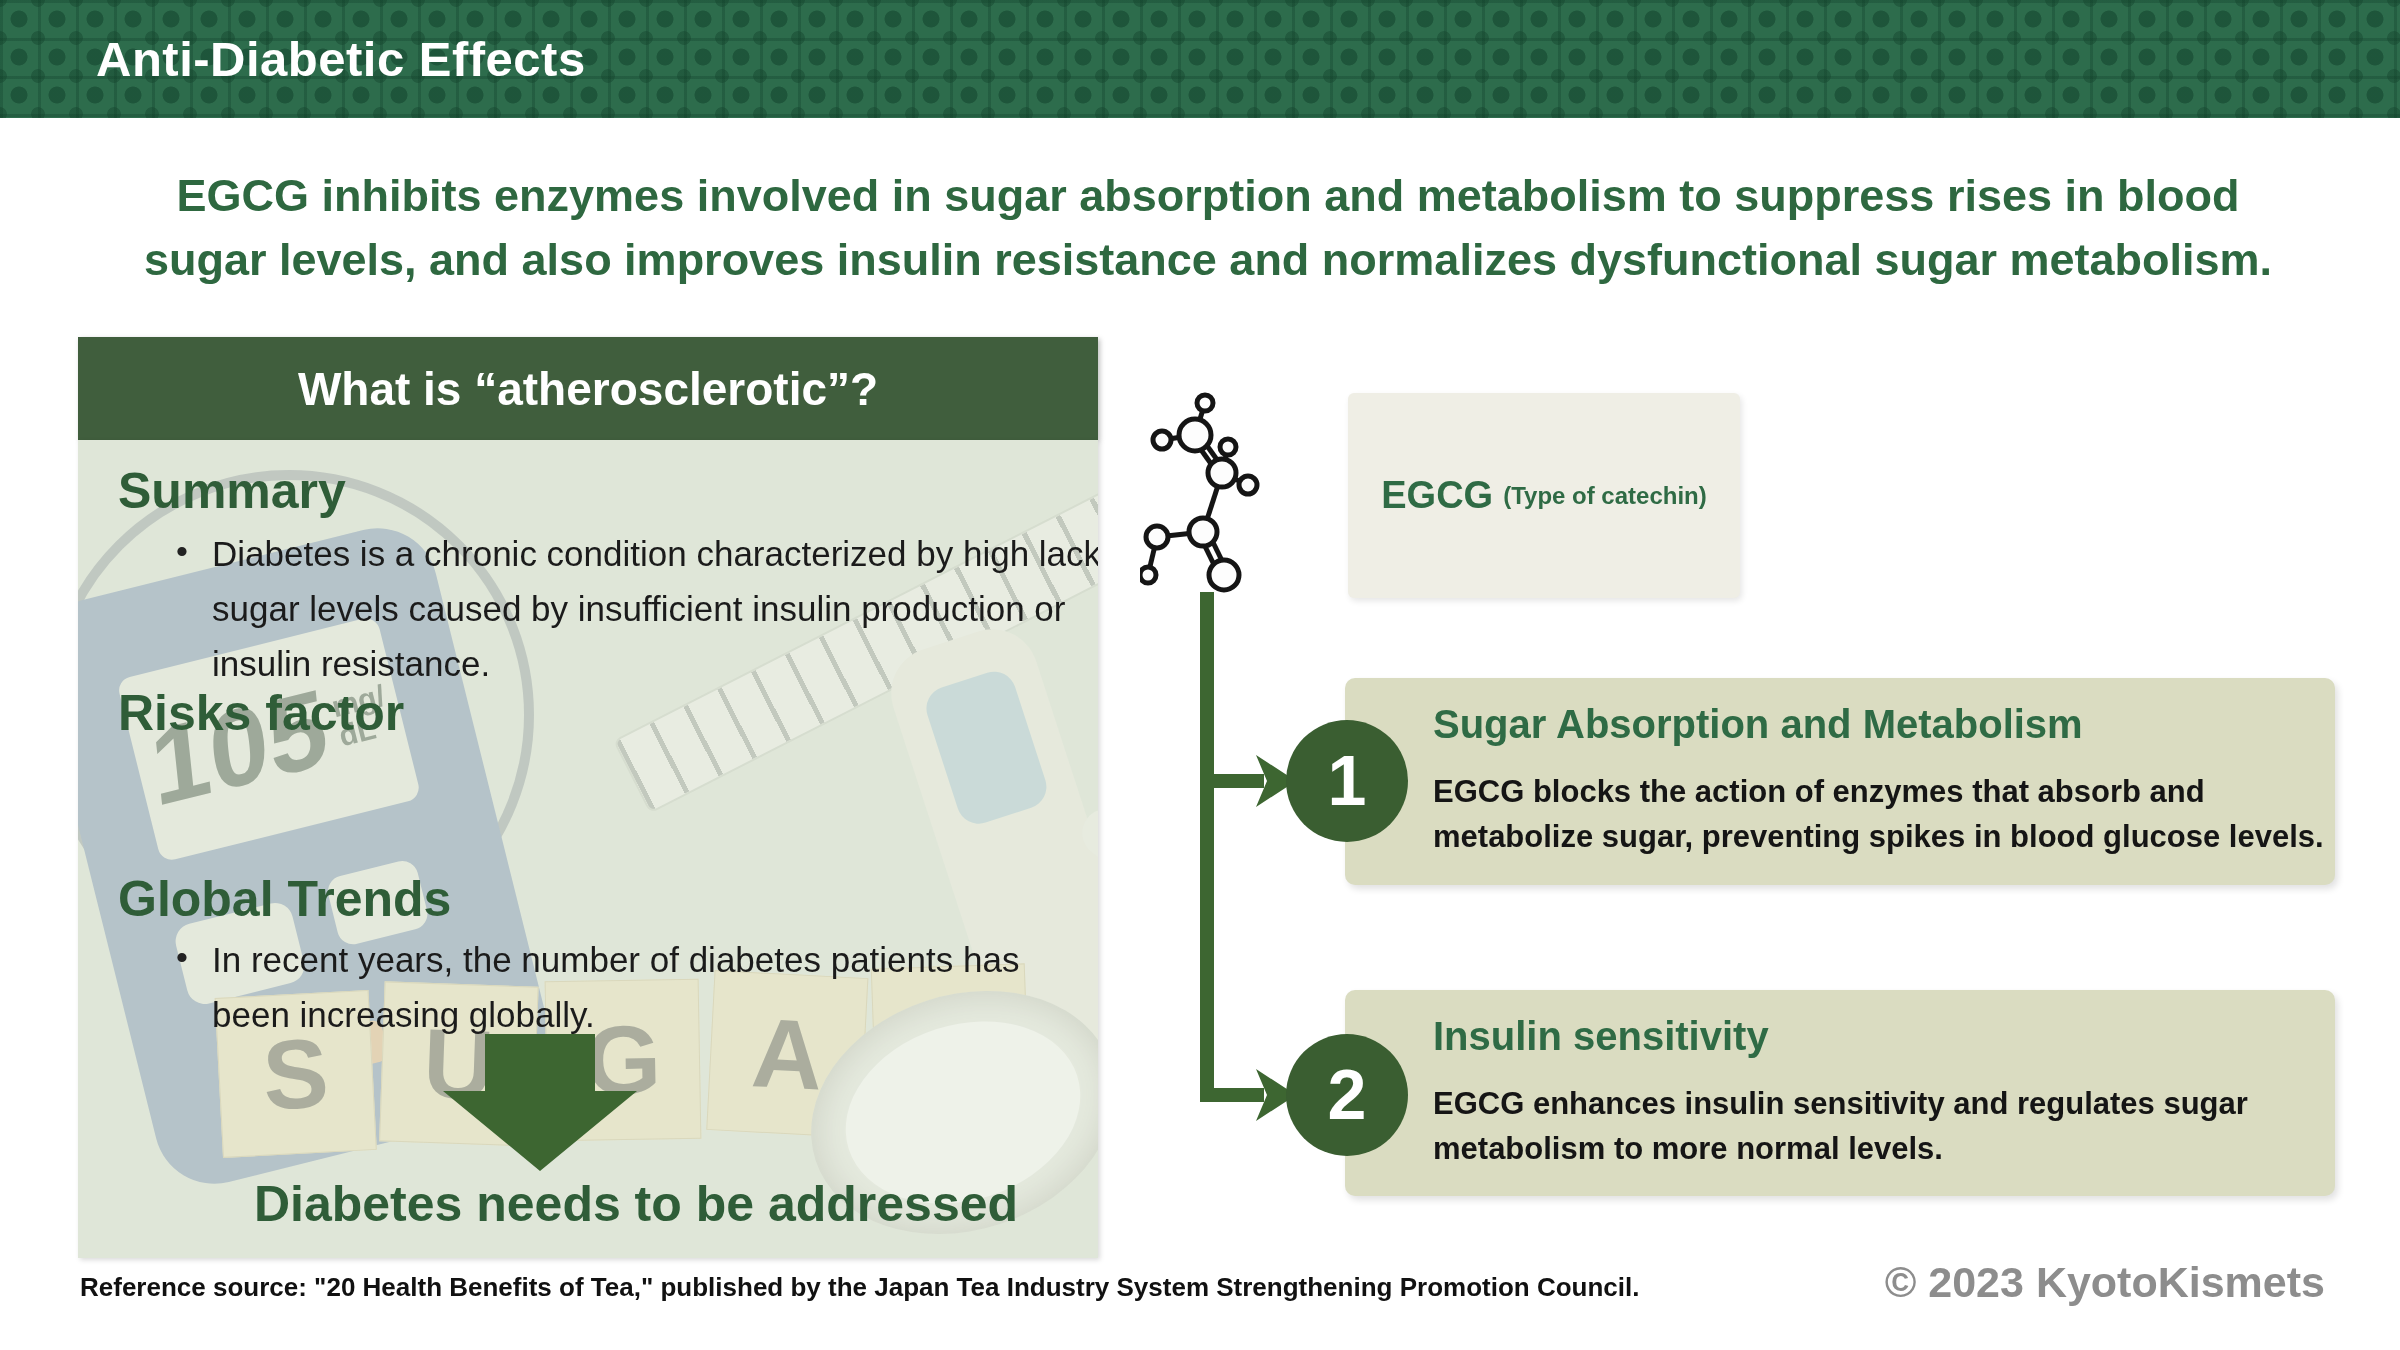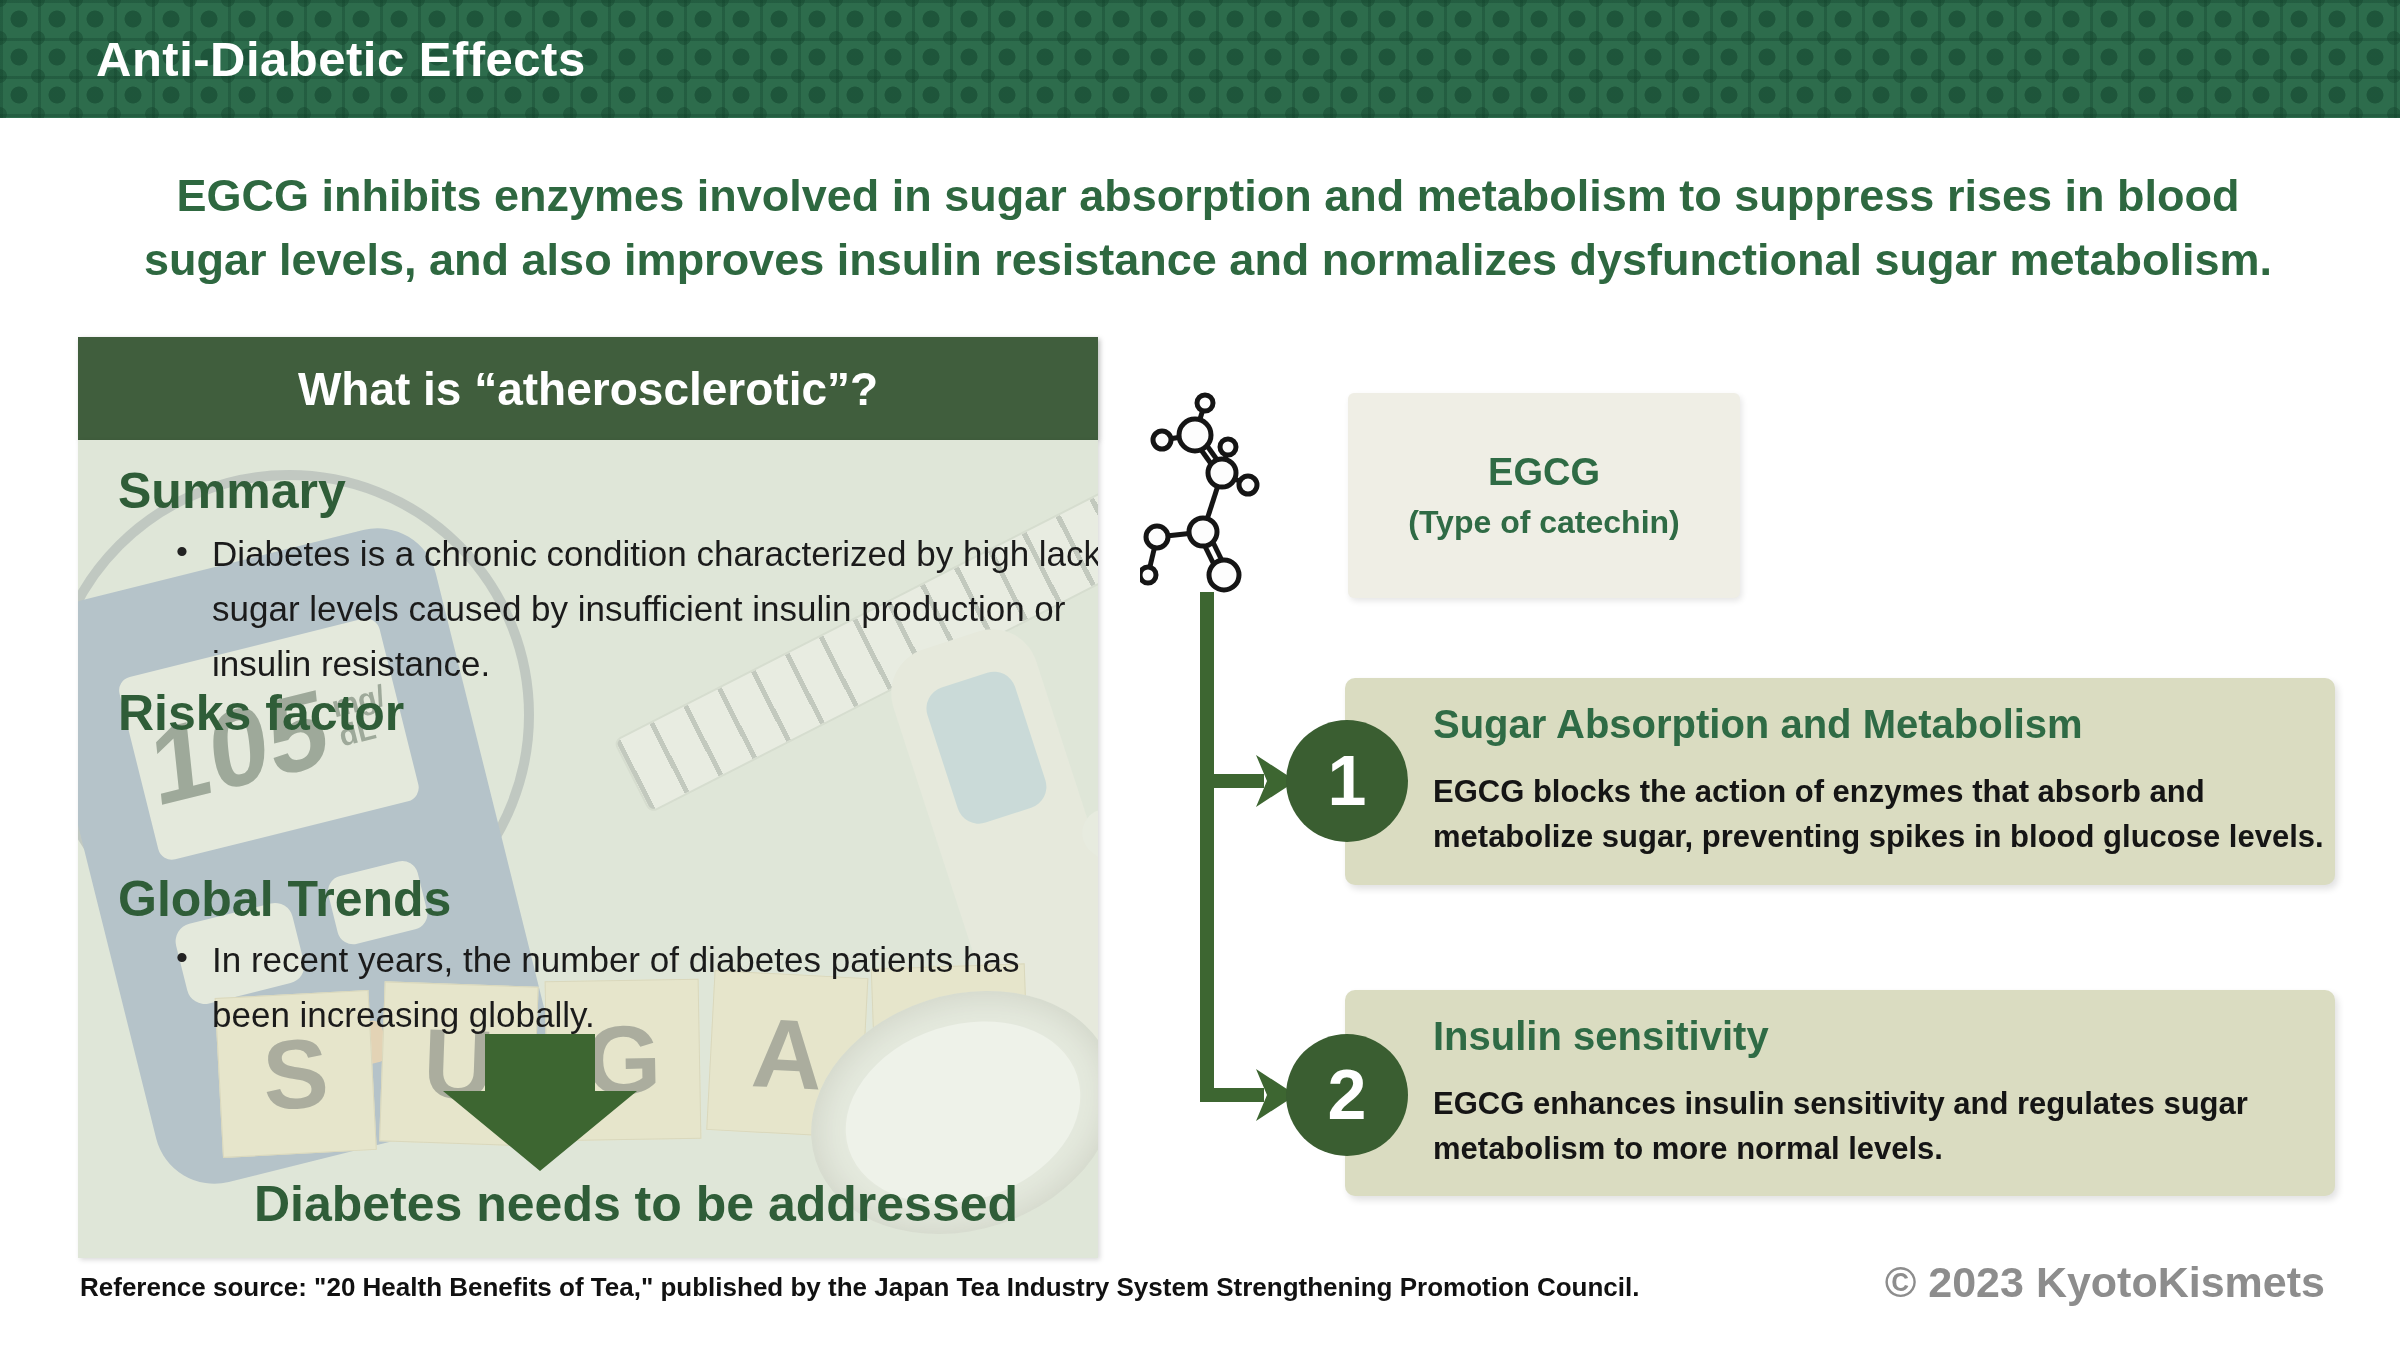--- a/index.html
+++ b/index.html
@@ -71,24 +71,24 @@
   .sec1-h{left:40px;top:22px;}   .sec1-b{left:88px;top:86px;}
   .sec2-h{left:40px;top:244px;}  .sec2-b{left:88px;top:306px;}
   .sec3-h{left:40px;top:430px;}  .sec3-b{left:88px;top:492px;}
   .down-arrow{position:absolute;left:365px;top:594px;z-index:2;}
   .conclusion{position:absolute;left:0;top:735px;width:1020px;z-index:2;text-align:center;
     color:#2f5d38;font-weight:bold;font-size:50px;padding-left:48px;}
 
   
   .molecule{position:absolute;left:1140px;top:385px;}
   .egcg-box{position:absolute;left:1348px;top:393px;width:392px;height:205px;background:#efeee5;
-    border-radius:6px;box-shadow:2px 3px 6px rgba(0,0,0,.10);display:flex;flex-direction:column;
+    border-radius:6px;box-shadow:2px 3px 6px rgba(0,0,0,.10);display:flex;
     align-items:center;justify-content:center;gap:10px;z-index:1;}
   .egcg-box .nm{color:#2f6b45;font-weight:bold;font-size:38px;}
-  .egcg-box .sub{color:#2f6b45;font-weight:bold;font-size:32px;}
+  .egcg-box .sub{color:#2f6b45;font-weight:bold;font-size:24px;}
 
   .vline{position:absolute;left:1200px;top:592px;width:14px;height:510px;background:#3d6631;z-index:1;}
   .branch1{position:absolute;left:1200px;top:774px;width:64px;height:14px;background:#3d6631;z-index:1;}
   .branch2{position:absolute;left:1200px;top:1088px;width:64px;height:14px;background:#3d6631;z-index:1;}
   .ah{position:absolute;z-index:1;}
   .ah1{left:1256px;top:752px;}
   .ah2{left:1256px;top:1066px;}
 
   .step-circle{position:absolute;width:122px;height:122px;border-radius:50%;background:#3a5e31;z-index:3;
     display:flex;align-items:center;justify-content:center;color:#ffffff;font-weight:bold;font-size:70px;}

